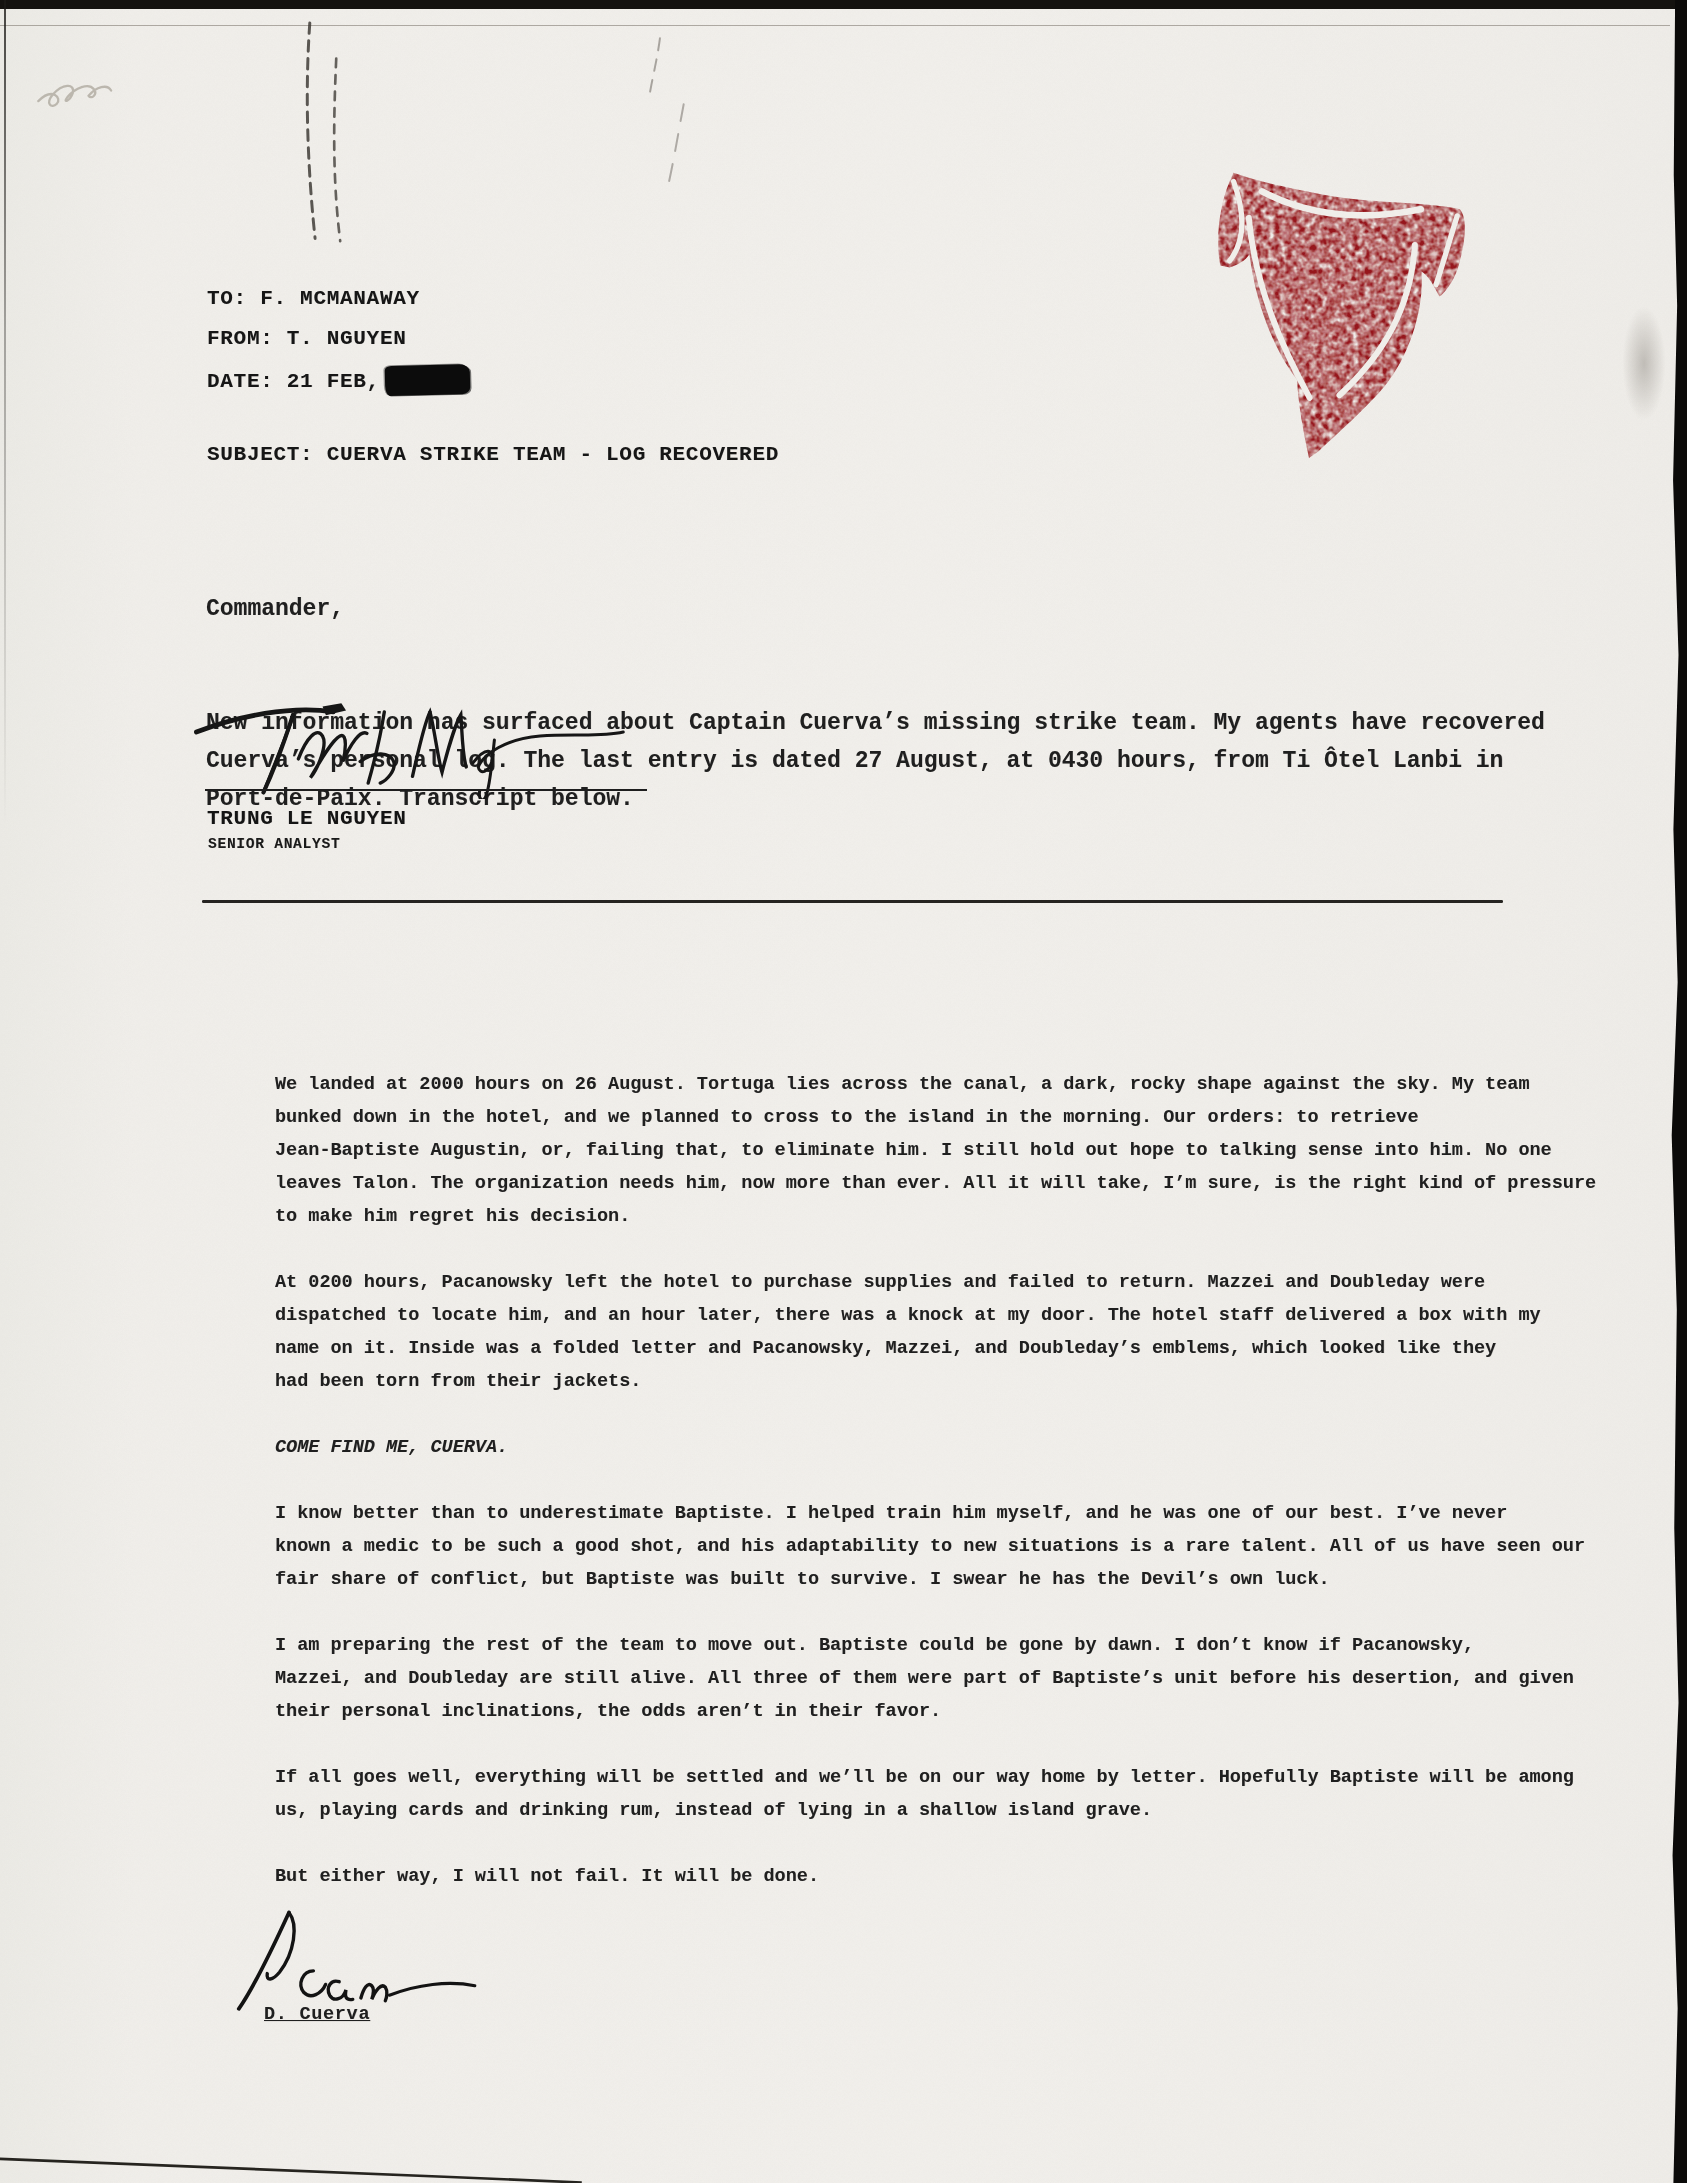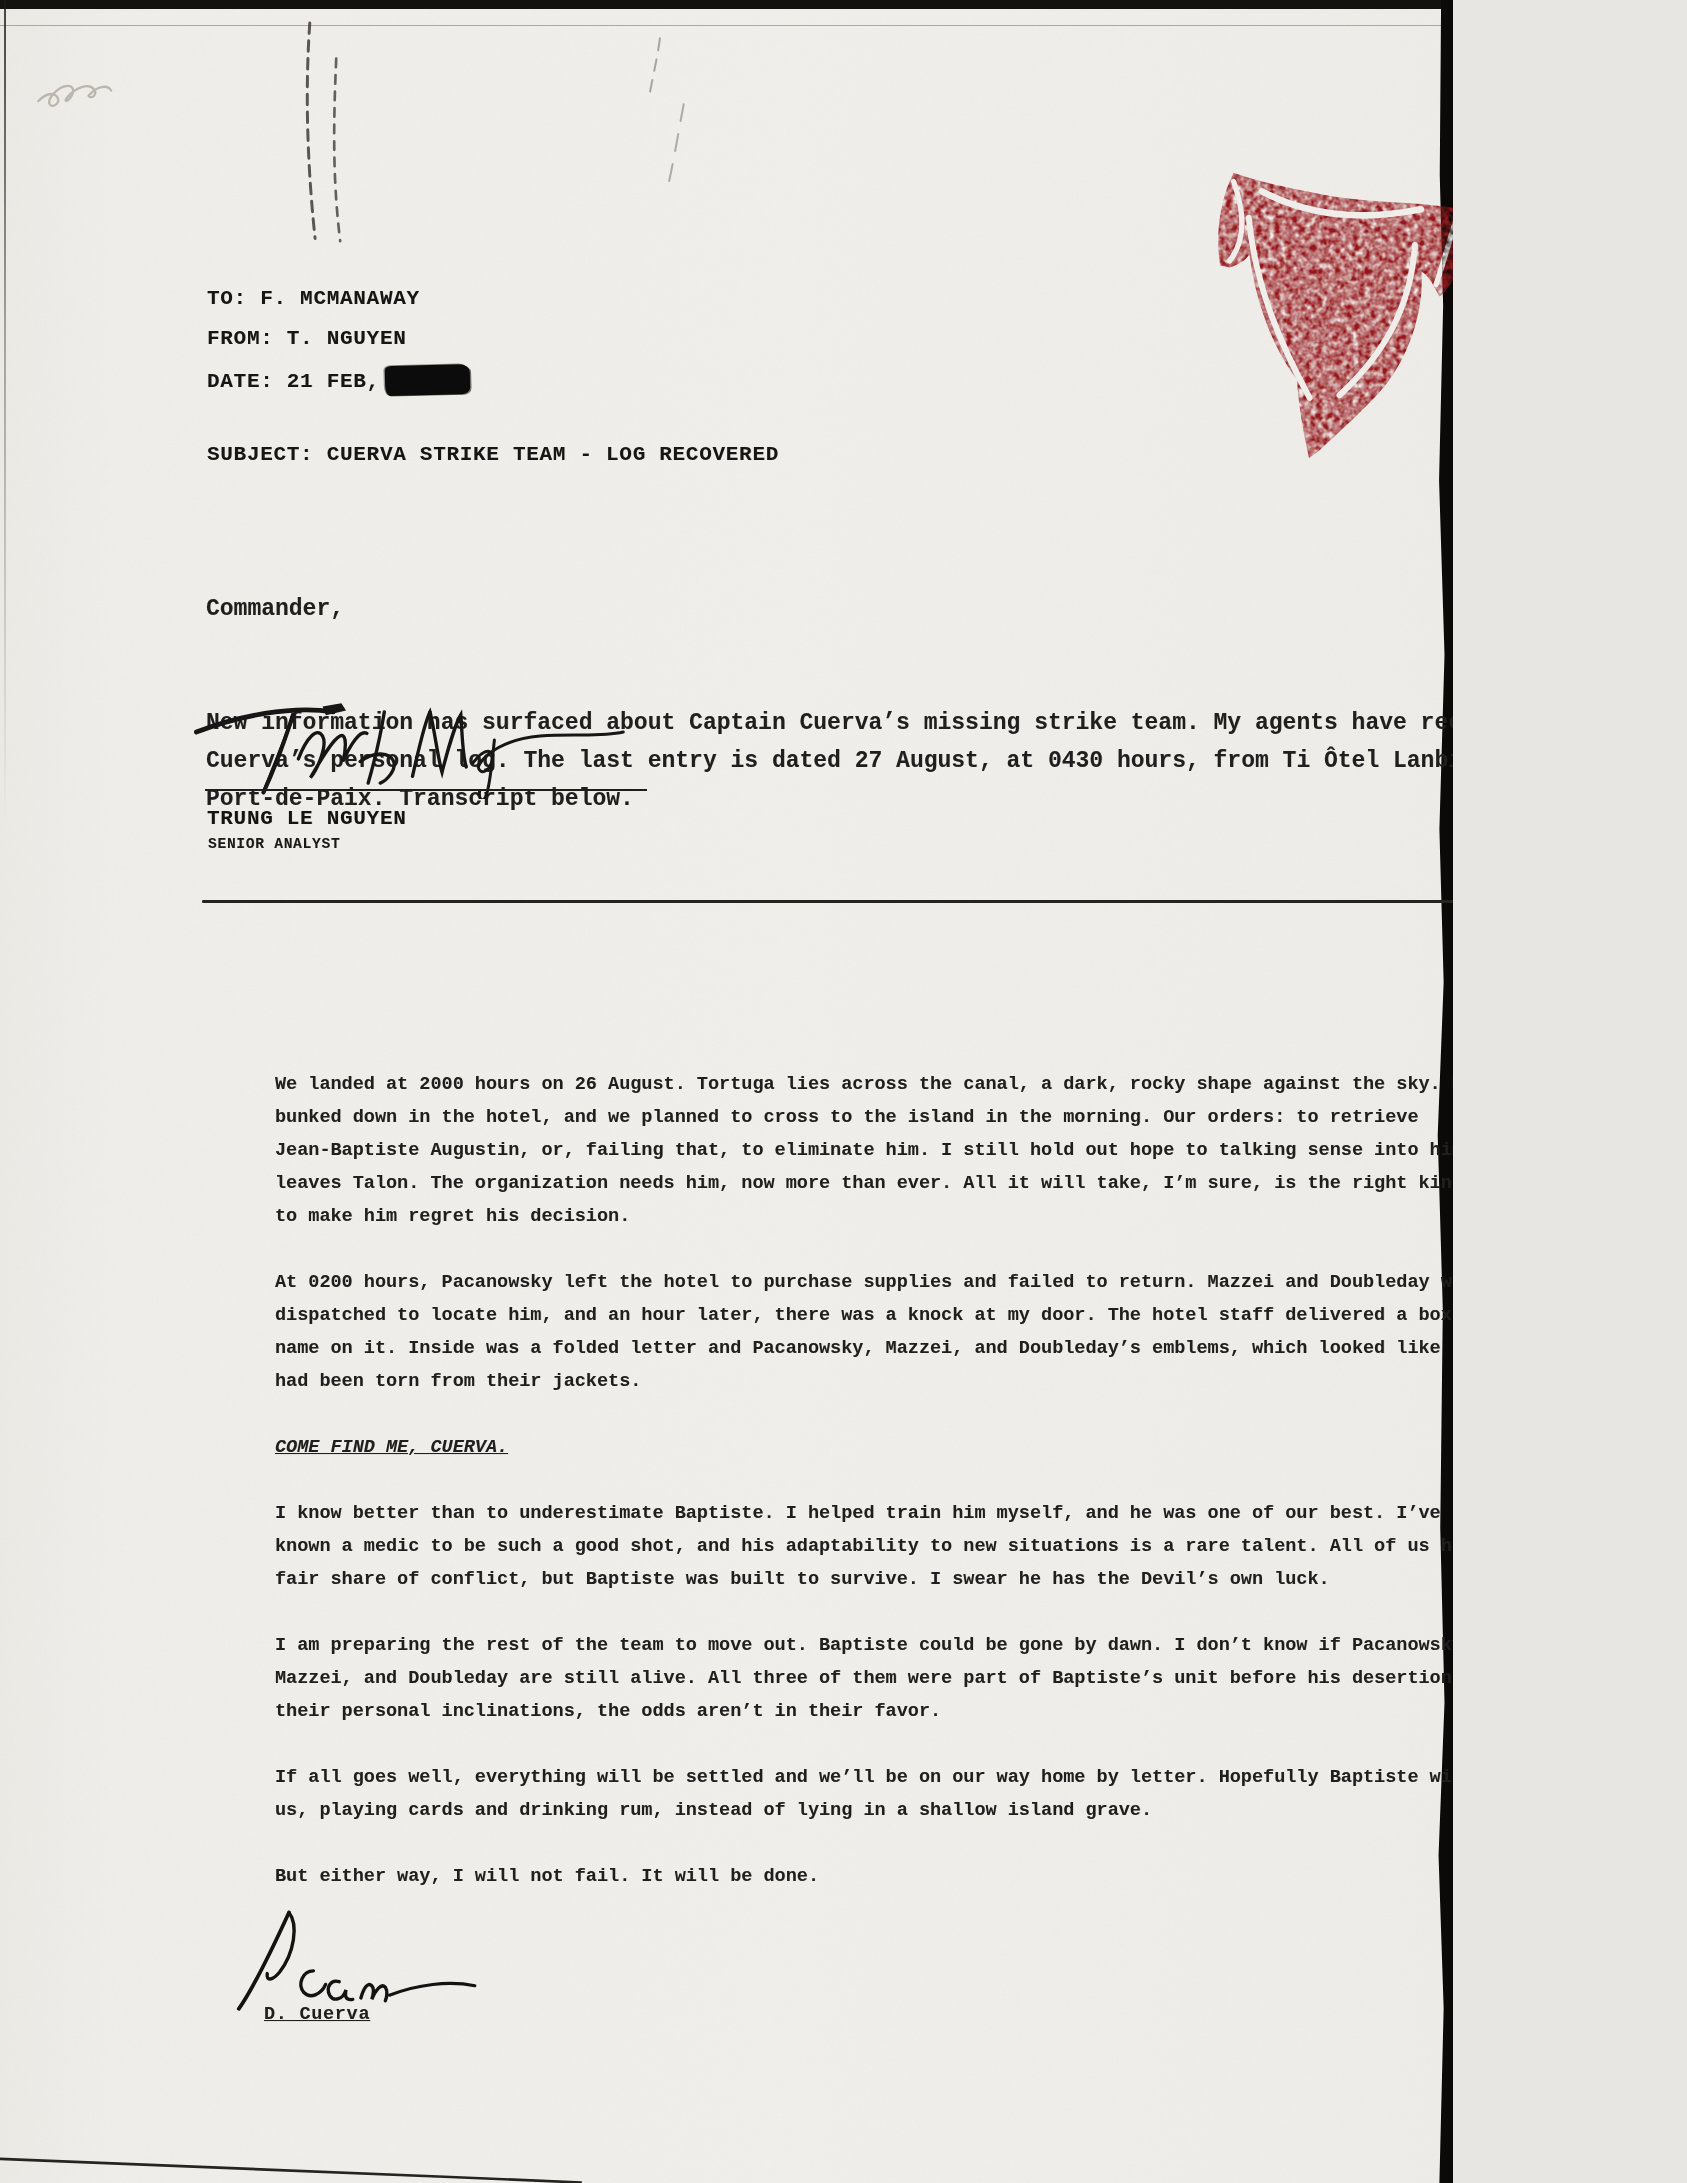--- a/index.html
+++ b/index.html
@@ -1,27 +1,27 @@
 <!DOCTYPE html>
 <html style="font-size:10.6px"><head>
 <meta charset="utf-8">
 <style>
   html,body{margin:0;padding:0;}
   body{width:1687px;height:2183px;background:#e8e6e2;font-family:"Liberation Mono","DejaVu Sans Mono",monospace;}
-  .page{position:relative;width:1453px;height:2183px;overflow:hidden;
+  .page{position:relative;width:1687px;height:2183px;overflow:hidden;
         background:linear-gradient(90deg,#ecebe6 0%,#f1efeb 8%,#f2f0ec 55%,#f0eeea 90%,#efede9 100%);}
   .tw{font-family:"Liberation Mono","DejaVu Sans Mono",monospace;font-weight:700;color:#1f1f1f;
       text-shadow:0.3px 0.3px 0 rgba(55,50,45,0.28);}
   .abs{position:absolute;}
   .hdr-line{font-size:21px;letter-spacing:0.7px;line-height:26.5px;color:#161616;white-space:pre;}
   .intro{font-size:23px;line-height:38px;white-space:pre;}
   .log-meta{font-size:18.5px;line-height:33px;white-space:pre;}
   .log-body{font-size:18.5px;line-height:33px;width:1376px;}
   .log-body p{margin:0 0 33px 0;white-space:pre;}
-  .log-body p.italic{font-style:italic;text-decoration:underline;}
+  .log-body p.italic{font-style:italic;}
   .redaction{display:inline-block;width:85px;height:30px;background:#0c0c0c;margin-left:5.3px;
              vertical-align:-8px;transform:rotate(-1.4deg);
              border-radius:6.6px 10.6px 8px 4.6px/4.6px 8px 6.6px 10px;
              box-shadow:1.3px 0.7px 0 rgba(12,12,12,.55),-1.3px -0.7px 0 rgba(12,12,12,.4);}
   .sig-underline{background:#1e1e1e;height:2px;}
   .divider{background:#262421;height:2.6px;border-radius:1.3px;}
   .name-line{font-size:21px;letter-spacing:0.7px;line-height:24px;color:#141414;white-space:pre;}
   .title-line{font-size:14.6px;letter-spacing:0.7px;line-height:17px;color:#1a1a1a;white-space:pre;text-align:center;}
   .signoff{font-size:18.5px;letter-spacing:0.7px;line-height:26.5px;white-space:pre;}
   

